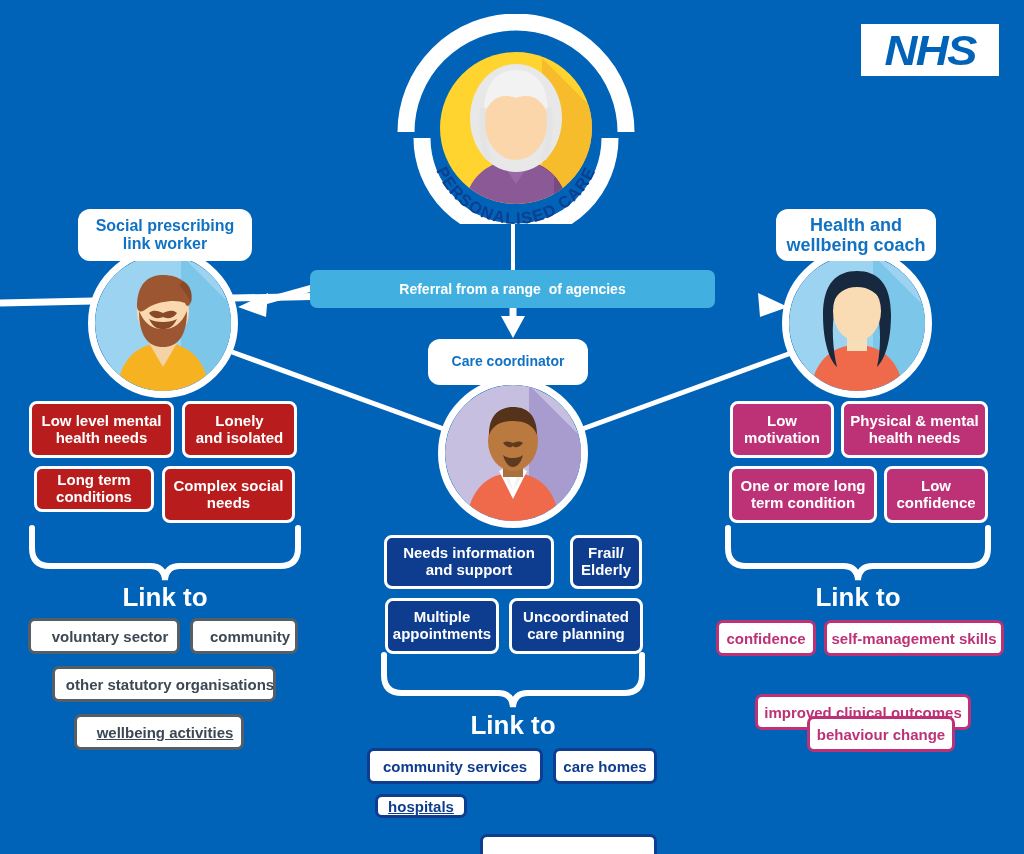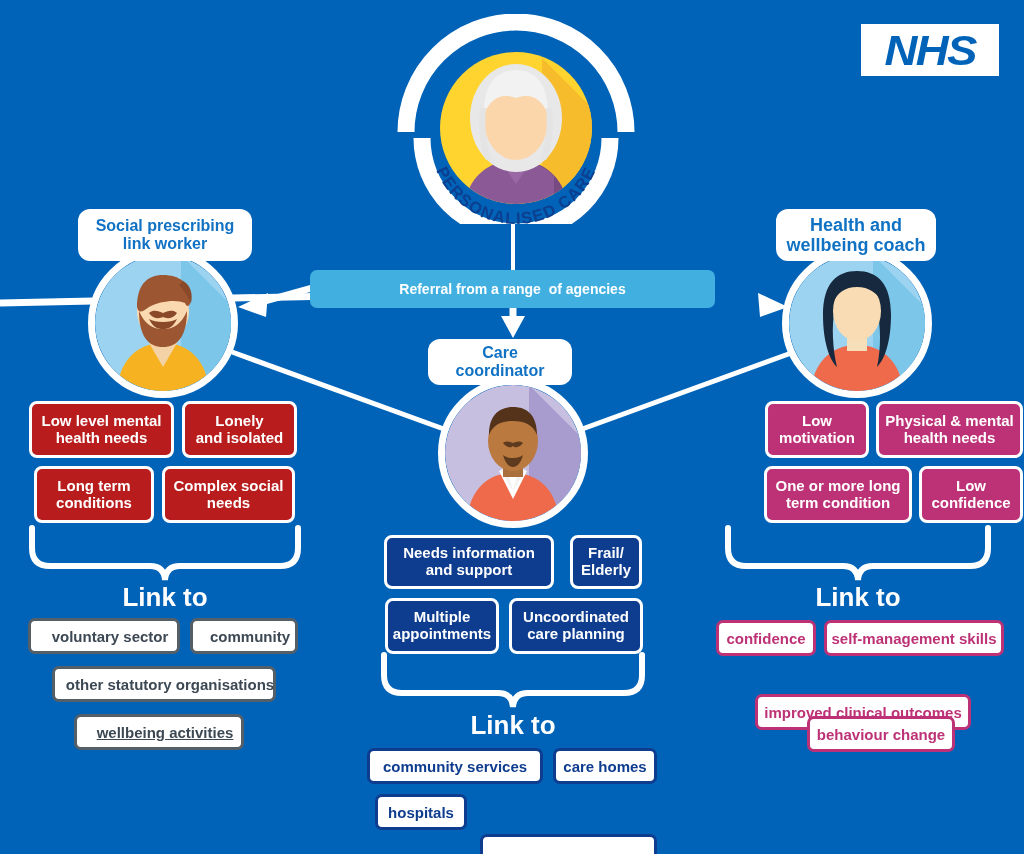--- a/index.html
+++ b/index.html
@@ -80,21 +80,21 @@
     display: flex; align-items: center; justify-content: center;
     text-align: center;
     font-weight: bold;
     line-height: 1.12;
     color: #ffffff;
     font-size: 15px;
     padding: 4px 6px;
   }
   .needbox.slate { background: #b91c1c; border: 3px solid #ffffff; }
   .needbox.navy  { background: #0e3c8e; border: 3px solid #ffffff; }
-  .needbox.pink  { background: #bd3276; border: 3px solid #ffffff; margin-left: 35px; }
+  .needbox.pink  { background: #bd3276; border: 3px solid #ffffff; }
 
   
   .linkto {
     position: absolute;
     color: #ffffff; font-weight: bold; font-size: 26px;
     text-align: center;
   }
 
   
   .pill {
@@ -229,21 +229,21 @@
         <div>Low level mental</div>
         <div>health needs</div>
       </div>
   </div>
   <div class="needbox slate" style="left:182px; top:401px; width:115px; height:57px;">
     <div>
         <div>Lonely</div>
         <div>and isolated</div>
       </div>
   </div>
-  <div class="needbox slate" style="left:34px; top:466px; width:120px; height:57px;">
+  <div class="needbox slate" style="left:34px; top:466px; width:120px; height:46px;">
     <div>
         <div>Long term</div>
         <div>conditions</div>
       </div>
   </div>
   <div class="needbox slate" style="left:162px; top:466px; width:133px; height:57px;">
     <div>
         <div>Complex social</div>
         <div>needs</div>
       </div>
@@ -279,21 +279,21 @@
           <ellipse cx="68" cy="56" rx="25" ry="30" fill="#b9793f"></ellipse>
 
           <path d="M58,70 C60,78 64,82 68,82 C72,82 76,78 78,70 C74,74 62,74 58,70 Z" fill="#5e3a1e"></path>
           <path d="M58,58 C62,55 65,57 68,58 C71,57 74,55 78,58 C74,63 70,63 68,61 C66,63 62,63 58,58 Z" fill="#5e3a1e"></path>
 
           <path d="M44,50 C44,30 54,22 68,22 C82,22 92,30 92,50 C88,40 80,36 68,36 C56,36 48,40 44,50 Z" fill="#54331a"></path>
         </g>
       </svg>
     </div>
   </div>
-  <div class="caption" style="left:428px; top:339px; width:144px; height:46px; font-size:16px;justify-content:center;">
+  <div class="caption" style="left:428px; top:339px; width:160px; height:46px; font-size:14px;justify-content:center;">
     <div>Care coordinator</div>
   </div>
 
   <div class="needbox navy" style="left:384px; top:535px; width:170px; height:54px;">
     <div>
         <div>Needs information</div>
         <div>and support</div>
       </div>
   </div>
   <div class="needbox navy" style="left:570px; top:535px; width:72px; height:54px;">
@@ -312,21 +312,21 @@
     <div>
         <div>Uncoordinated</div>
         <div>care planning</div>
       </div>
   </div>
 
   <div class="linkto" style="left:443px; top:710px; width:140px;">Link to</div>
 
   <div class="pill navy" style="left:367px; top:748px; width:176px; height:36px;">community services</div>
   <div class="pill navy" style="left:553px; top:748px; width:104px; height:36px;">care homes</div>
-  <div class="pill navy" style="left:375px; top:794px; width:92px; height:36px;">hospitals</div>
+  <div class="pill navy" style="left:375px; top:794px; width:92px; height:24px;text-decoration:underline;">hospitals</div>
   <div class="pill navy" style="left:480px; top:794px; width:177px; height:50px;margin-top:40px;">mental health teams</div>
 
   <div class="person" style="left:782px; top:258px; width:150px; height:150px;">
     <div class="ring" style="width:150px; height:150px; top:-10px;">
       <svg width="136" height="136" viewBox="0 0 136 136" style="position:absolute;left:0;top:0">
         <defs>
             <clipPath id="cR">
               <circle cx="68" cy="68" r="68"></circle>
             </clipPath>
           </defs>

